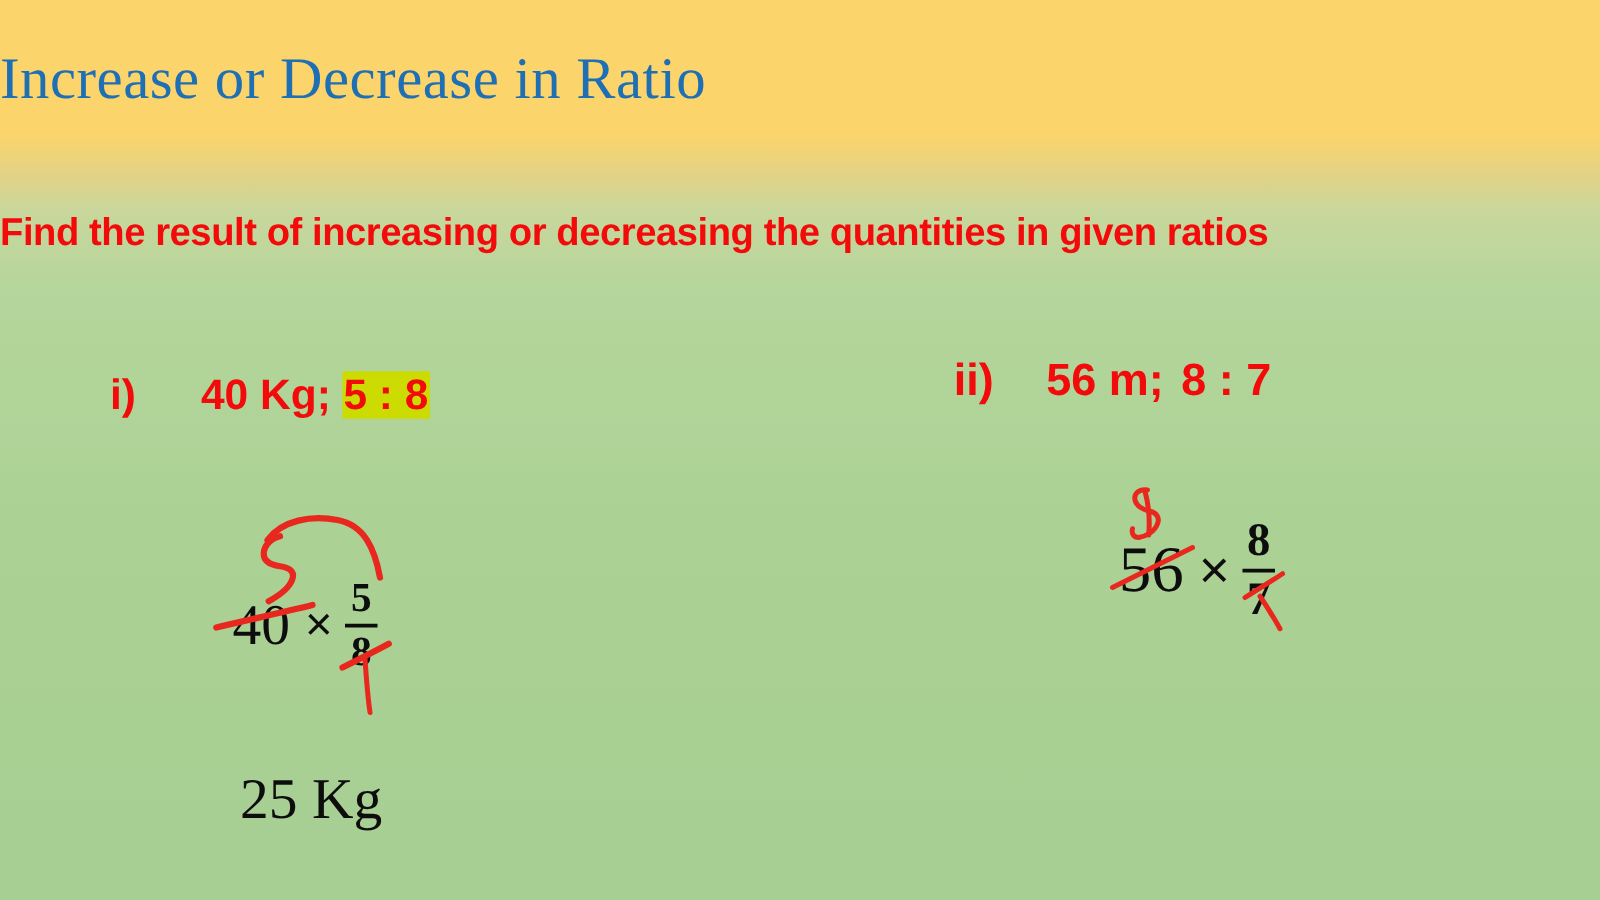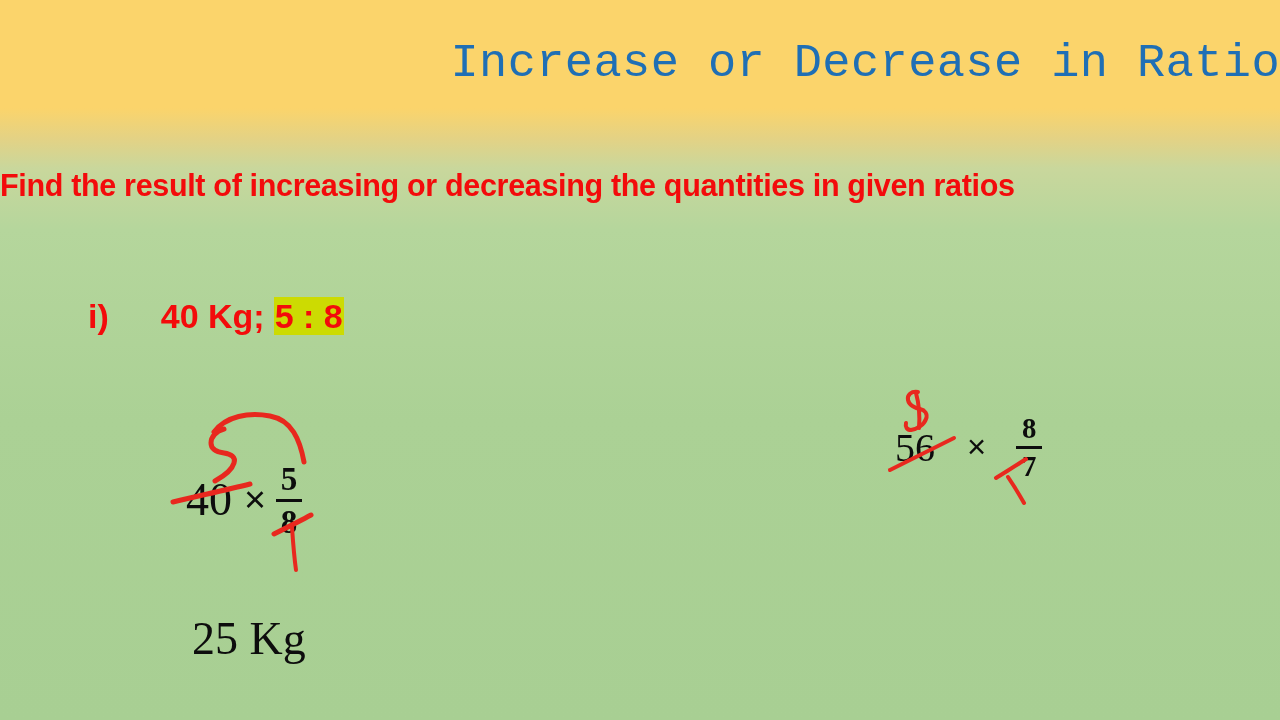--- a/index.html
+++ b/index.html
@@ -27,23 +27,23 @@
         #a8cf93 720px);
     overflow: hidden;
   }
 
   
   #title {
     position: absolute;
     left: 0;
     top: 38px;
     width: 1280px;
-    text-align: right;
+    text-align: left;
     color: #1f6fb5;
-    font-family: Liberation Mono, monospace;
+    font-family: Liberation Serif, serif;
     font-size: 47px;
     font-weight: 400;
     letter-spacing: 0.4px;
     line-height: 1.1;
     white-space: nowrap;
   }
 
   
   #subtitle {
     position: absolute;
@@ -92,21 +92,21 @@
   
   .work {
     position: absolute;
     font-family: "Liberation Serif", serif;
     color: #0d0d0d;
     display: flex;
     align-items: center;
     white-space: nowrap;
   }
   #work-1 { left: 186px; top: 462px; font-size: 46px; justify-content: flex-end; }
-  #work-2 { left: 895px; top: 414px; font-size: 40px; gap: 20px; }
+  #work-2 { left: 895px; top: 414px; font-size: 52px; }
 
   .whole { font-weight: 400; line-height: 1; }
   .times {
     font-family: "Liberation Sans", sans-serif;
     font-size: 0.82em;
     margin: 0 10px 0 12px;
     line-height: 1;
   }
   .frac {
     display: inline-flex;
@@ -153,20 +153,23 @@
 <div id="slide">
 
   <div id="title">Increase or Decrease in Ratio</div>
 
   <div id="subtitle">Find the result of increasing or decreasing the quantities in given ratios</div>
 
   <div class="problem-line" id="problem-1">
     <span class="prob-label">i)</span><span class="prob-gap-1"></span><span class="prob-qty">40 Kg;</span><span style="display:inline-block;width:9px;"></span><span class="ratio-hl">5 : 8</span>
   </div>
 
+  <div class="problem-line" id="problem-2">
+    <span class="prob-label">ii)</span><span class="prob-gap-2"></span><span class="prob-qty">56 m;</span><span style="display:inline-block;width:14px;"></span><span class="ratio-plain">8 : 7</span>
+  </div>
 
   <div class="work" id="work-1">
     <span class="whole">40</span>
     <span class="times">×</span>
     <span class="frac">
       <span class="num">5</span>
       <span class="bar"></span>
       <span class="den">8</span>
     </span>
   </div>

